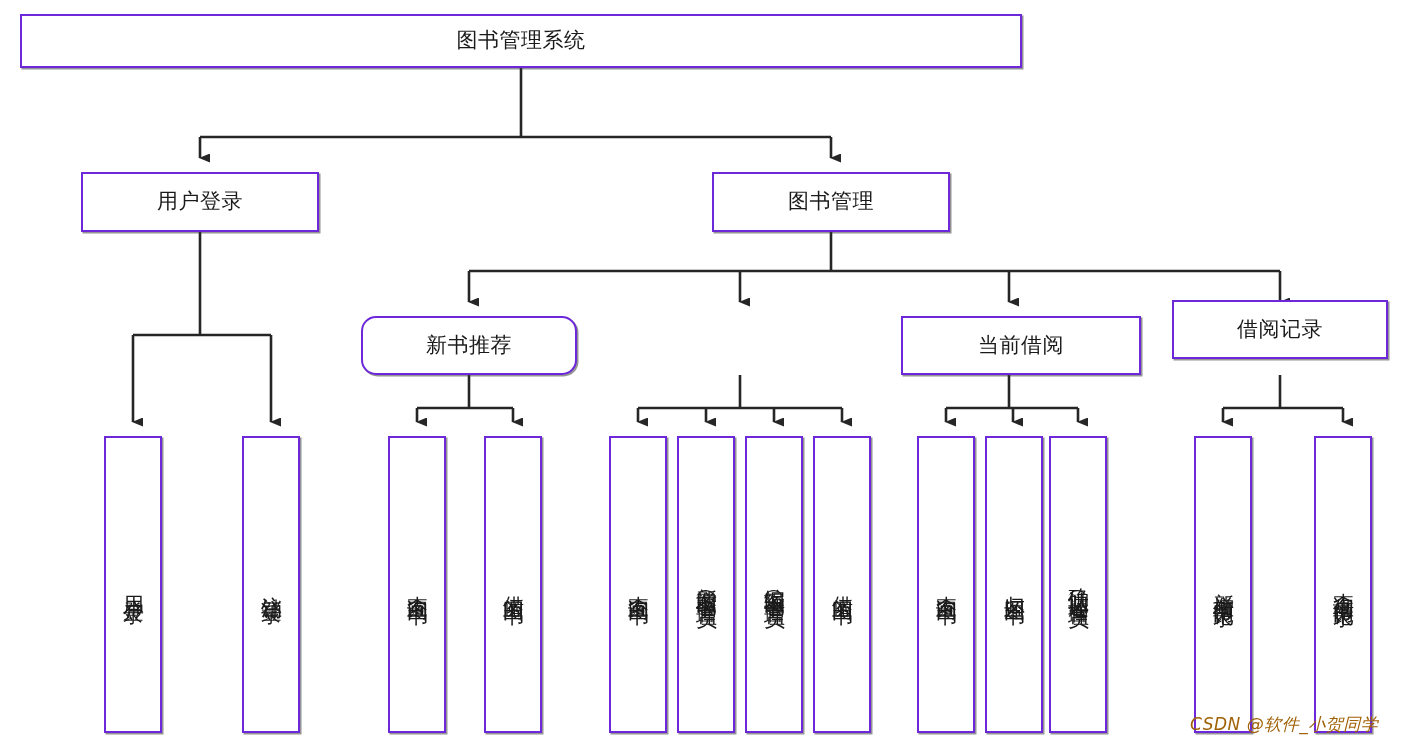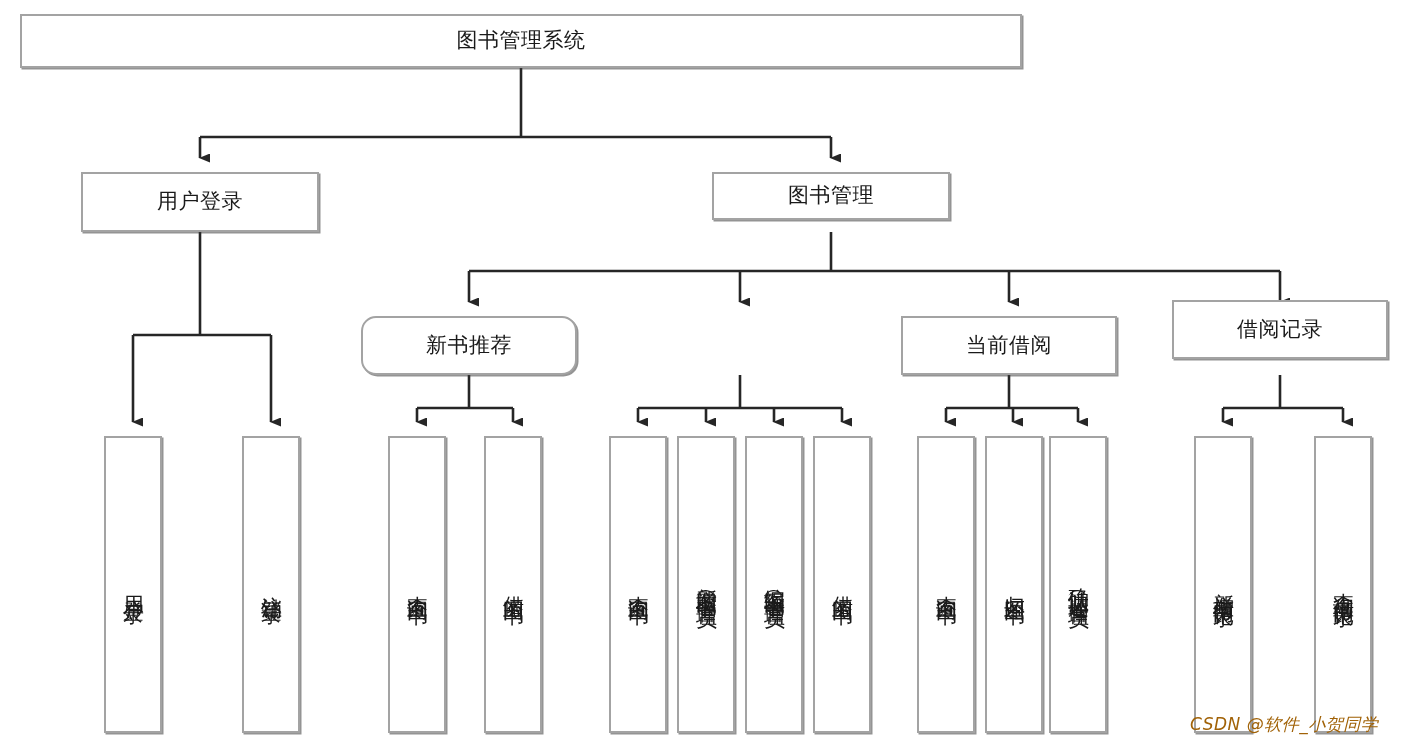--- a/index.html
+++ b/index.html
@@ -24,21 +24,21 @@
     left: 0;
     top: 0;
     width: 1405px;
     height: 747px;
     pointer-events: none;
   }
   .node {
     position: absolute;
     box-sizing: border-box;
     background: #ffffff;
-    border: 2px solid #a3a3a3;
+    border: 2px solid #6d28d9;
     box-shadow: 1.5px 1.5px 0 0 rgba(60,60,60,0.55);
     display: flex;
     align-items: center;
     justify-content: center;
     color: #1a1a1a;
   }
   .node .label {
     display: block;
     text-align: center;
     white-space: nowrap;
@@ -123,28 +123,28 @@
     </g>
   </svg>
 
   <div class="node horiz" style="left:20px; top:14px; width:1002px; height:54px;">
     <span class="label">图书管理系统</span>
   </div>
 
   <div class="node horiz" style="left:81px; top:172px; width:238px; height:60px;">
     <span class="label">用户登录</span>
   </div>
-  <div class="node horiz" style="left:712px; top:172px; width:238px; height:48px;">
+  <div class="node horiz" style="left:712px; top:172px; width:238px; height:60px;">
     <span class="label">图书管理</span>
   </div>
 
   <div class="node horiz" style="left:361px; top:316px; width:216px; height:59px;border-radius:15px;">
     <span class="label">新书推荐</span>
   </div>
-  <div class="node horiz" style="left:901px; top:316px; width:216px; height:59px;">
+  <div class="node horiz" style="left:901px; top:316px; width:240px; height:59px;">
     <span class="label">当前借阅</span>
   </div>
   <div class="node horiz" style="left:1172px; top:300px; width:216px; height:59px;">
     <span class="label">借阅记录</span>
   </div>
 
   <div class="node vert" style="left:104px; top:436px; width:58px; height:297px;">
     <span class="label">用户登录</span>
   </div>
   <div class="node vert" style="left:242px; top:436px; width:58px; height:297px;">

